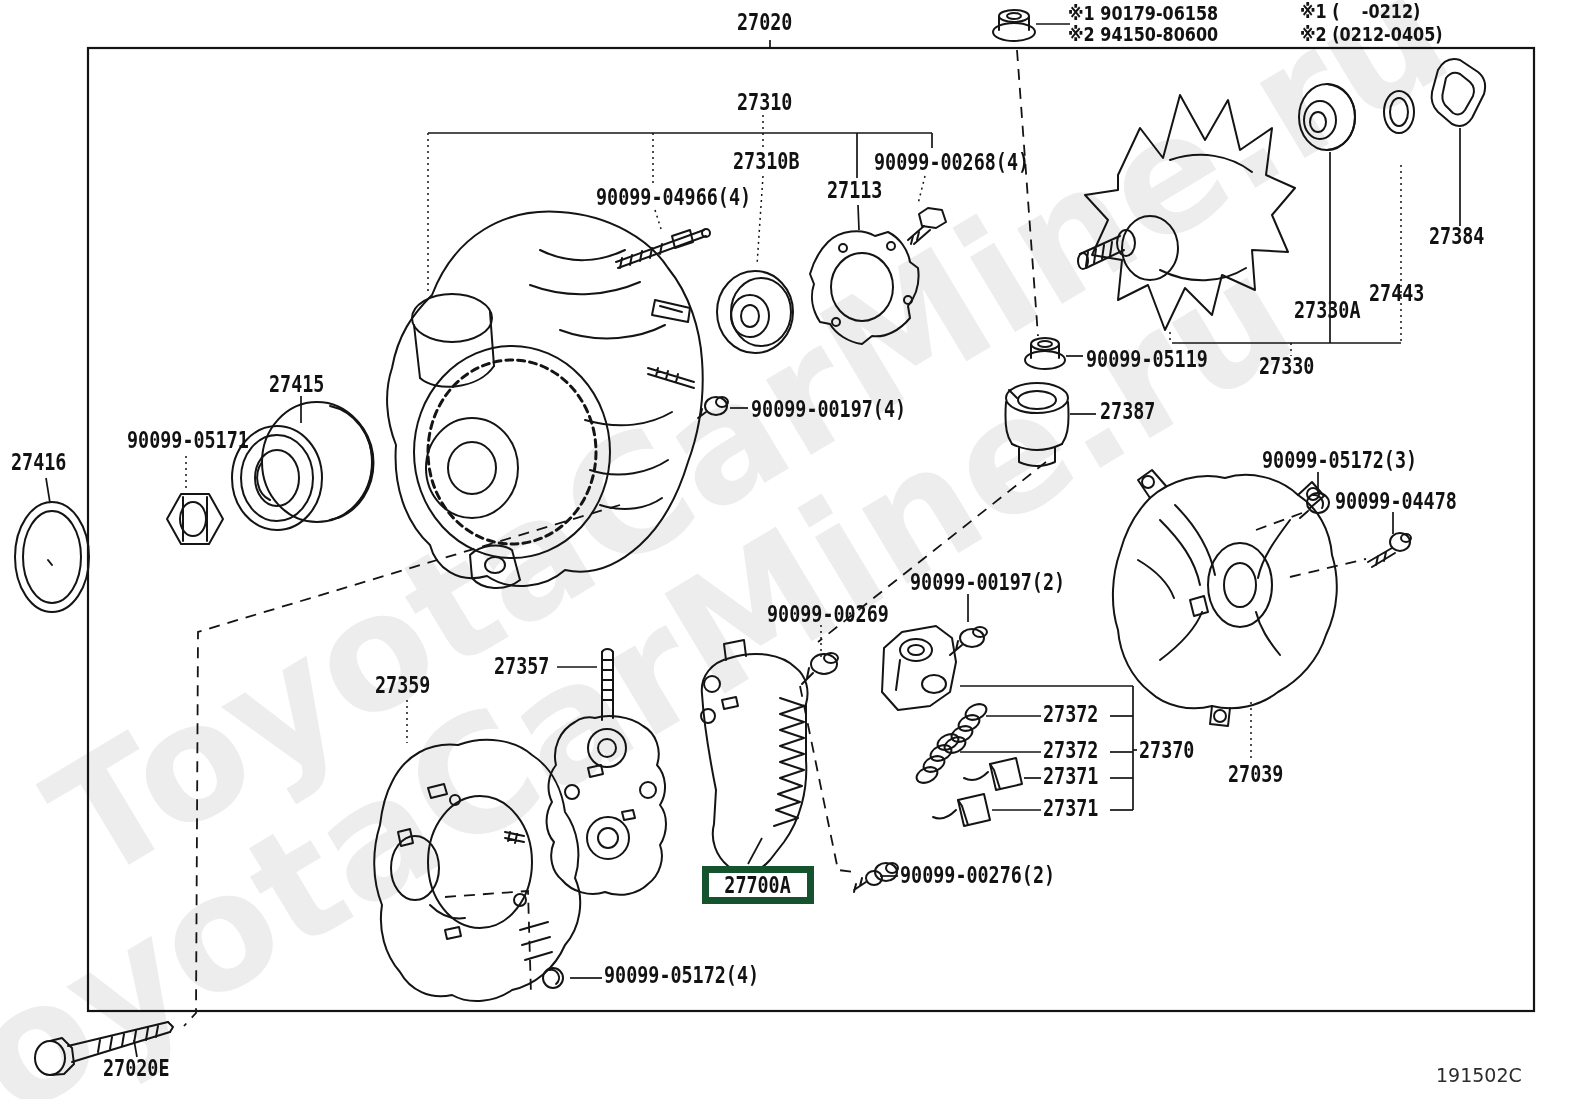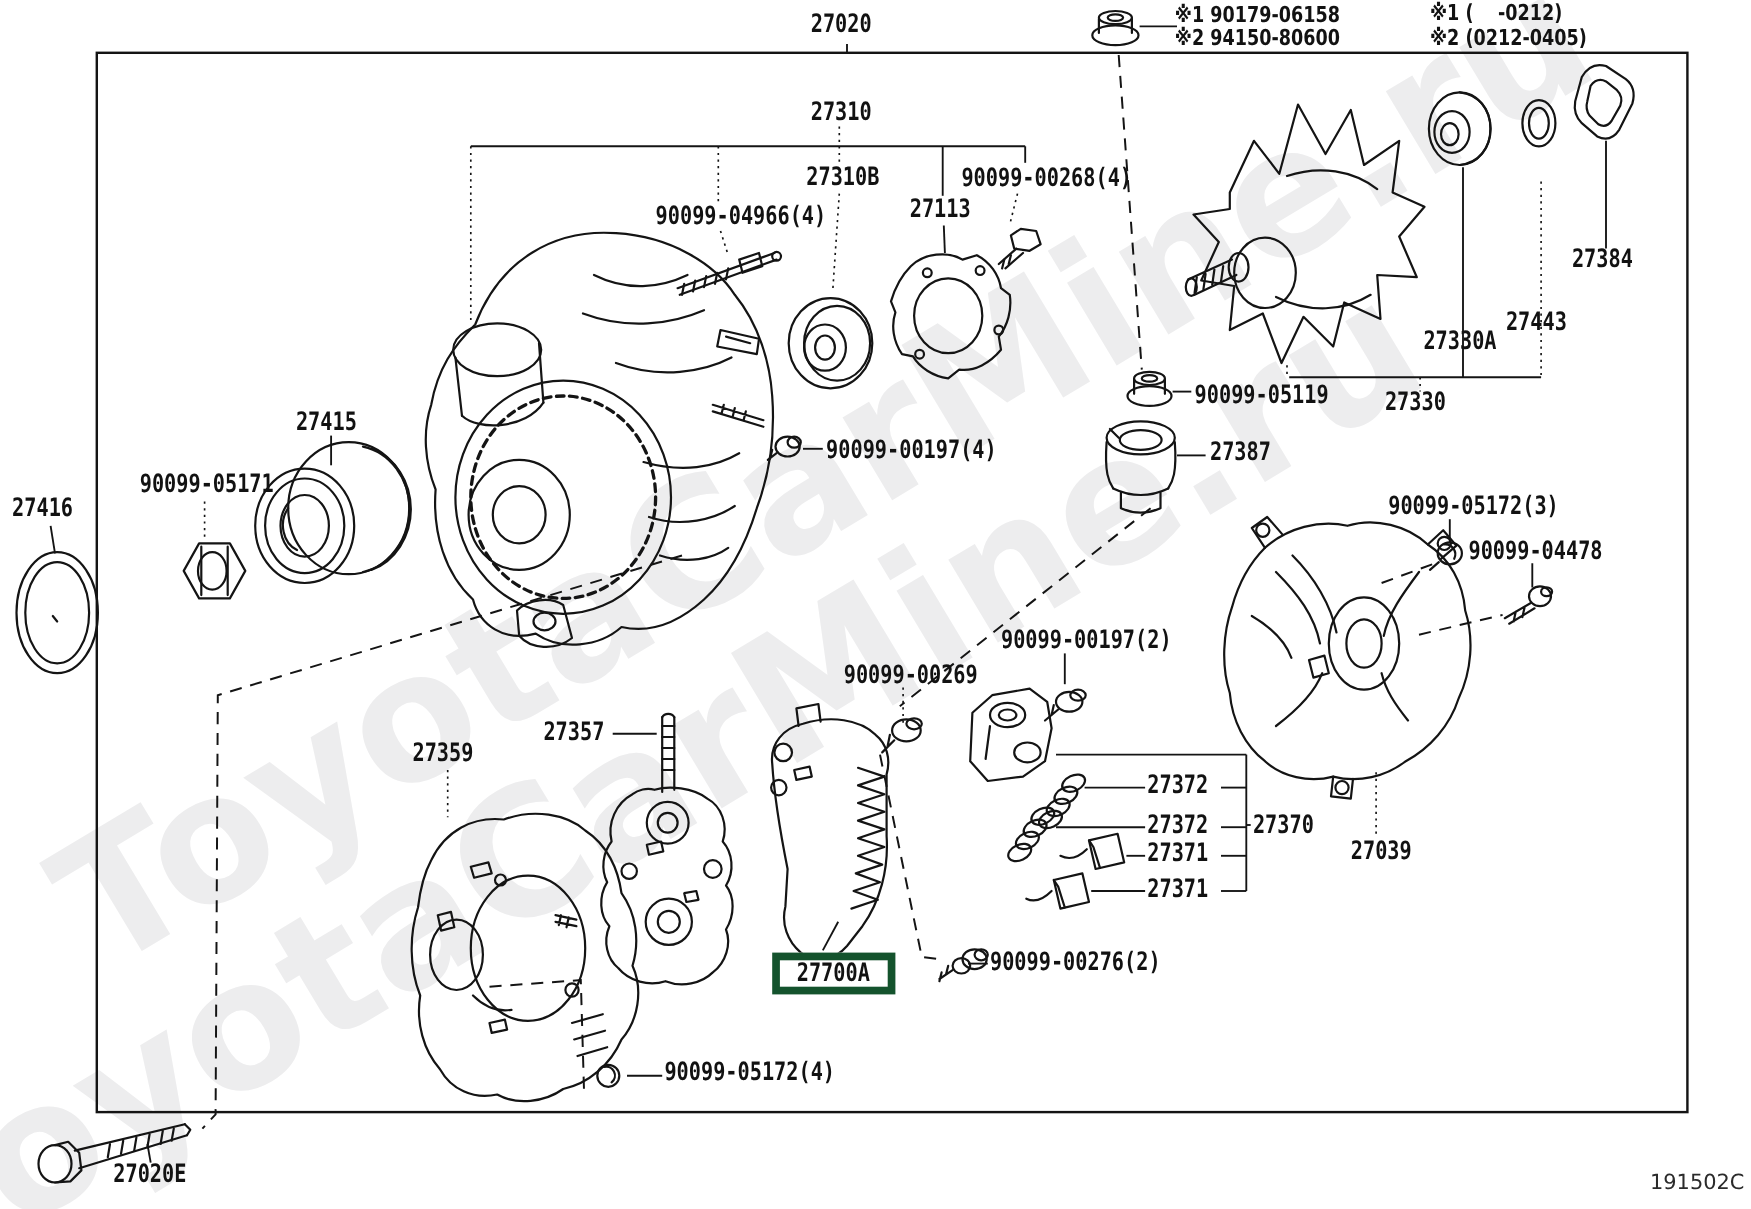--- a/index.html
+++ b/index.html
@@ -403,20 +403,20 @@
       <div class="lbl part" style="left: 375px; top: 673px;">27359</div>
       <div class="lbl part" style="left: 1043px; top: 702px;">27372</div>
       <div class="lbl part" style="left: 1043px; top: 738px;">27372</div>
       <div class="lbl part" style="left: 1139px; top: 738px;">27370</div>
       <div class="lbl part" style="left: 1043px; top: 764px;">27371</div>
       <div class="lbl part" style="left: 1043px; top: 796px;">27371</div>
       <div class="lbl part" style="left: 1228px; top: 762px;">27039</div>
       <div class="lbl part" style="left: 900px; top: 863px;">90099-00276(2)</div>
       <div class="lbl part" style="left: 604px; top: 963px;">90099-05172(4)</div>
       <div class="lbl part" style="left: 103px; top: 1056px;">27020E</div>
-      <div class="lbl doc" style="left: 1500px; top: 1066px;">191502C</div>
+      <div class="lbl doc" style="left: 1436px; top: 1066px;">191502C</div>
     </div>
 
   <div class="hl">
     <span>27700A</span>
   </div>
 
 </div>
 
 </body></html>

